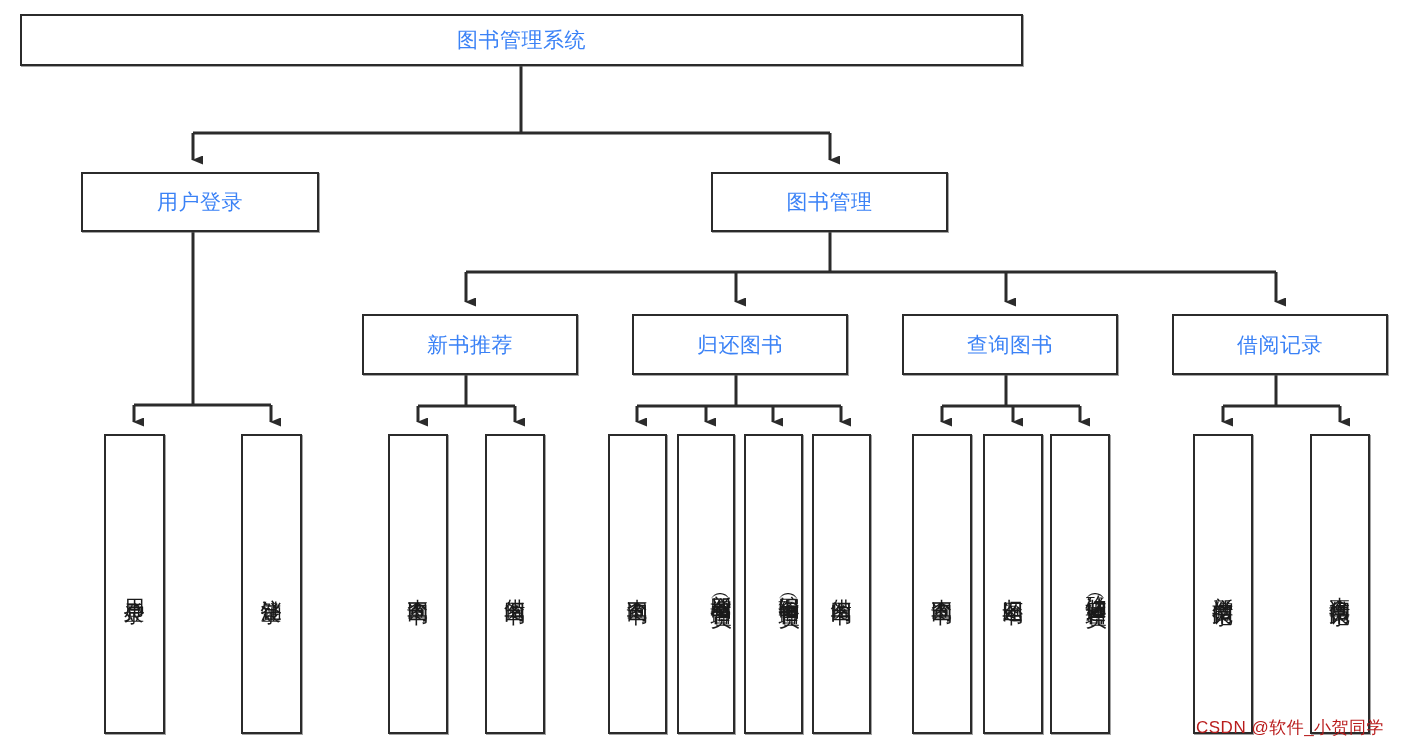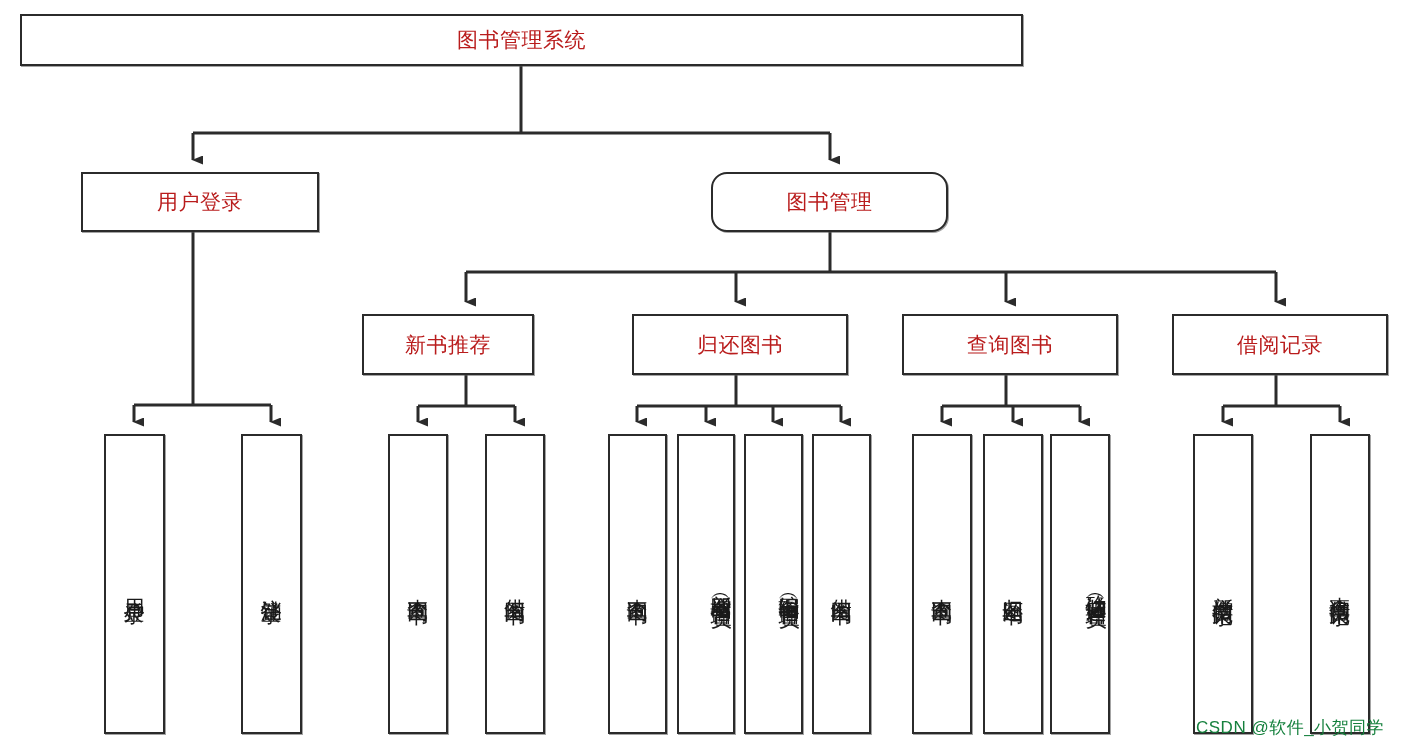--- a/index.html
+++ b/index.html
@@ -33,21 +33,21 @@
   }
   .node-label-h {
     position: absolute;
     left: 0;
     top: 0;
     width: 100%;
     height: 100%;
     display: flex;
     align-items: center;
     justify-content: center;
-    color: #b91c1c;
+    color: #3b82f6;
     font-size: 21px;
     letter-spacing: 0.5px;
     line-height: 1.2;
     white-space: nowrap;
   }
   .node-label-v {
     position: absolute;
     left: 0;
     width: 100%;
     display: flex;
@@ -56,21 +56,21 @@
     color: #1a1a1a;
     font-size: 21px;
     line-height: 1.12;
     writing-mode: vertical-rl;
     text-orientation: upright;
     letter-spacing: 2px;
     white-space: nowrap;
   }
   .watermark {
     position: absolute;
-    color: #15803d;
+    color: #b91c1c;
     font-size: 17px;
     white-space: nowrap;
     letter-spacing: 0.5px;
     pointer-events: none;
   }
 </style>
 </head>
 <body>
 
 <div id="canvas">
@@ -118,24 +118,24 @@
       </g>
   </svg>
 
   <div id="nodes-layer">
       <div class="node-box" style="left: 20px; top: 14px; width: 1003px; height: 52px;">
         <div class="node-label-h">图书管理系统</div>
       </div>
       <div class="node-box" style="left: 81px; top: 172px; width: 238px; height: 60px;">
         <div class="node-label-h">用户登录</div>
       </div>
-      <div class="node-box" style="left: 711px; top: 172px; width: 237px; height: 60px; border-radius: 16px;">
+      <div class="node-box" style="left: 711px; top: 172px; width: 237px; height: 60px;">
         <div class="node-label-h">图书管理</div>
       </div>
-      <div class="node-box" style="left: 362px; top: 314px; width: 172px; height: 61px;">
+      <div class="node-box" style="left: 362px; top: 314px; width: 216px; height: 61px;">
         <div class="node-label-h">新书推荐</div>
       </div>
       <div class="node-box" style="left: 632px; top: 314px; width: 216px; height: 61px;">
         <div class="node-label-h">归还图书</div>
       </div>
       <div class="node-box" style="left: 902px; top: 314px; width: 216px; height: 61px;">
         <div class="node-label-h">查询图书</div>
       </div>
       <div class="node-box" style="left: 1172px; top: 314px; width: 216px; height: 61px;">
         <div class="node-label-h">借阅记录</div>

